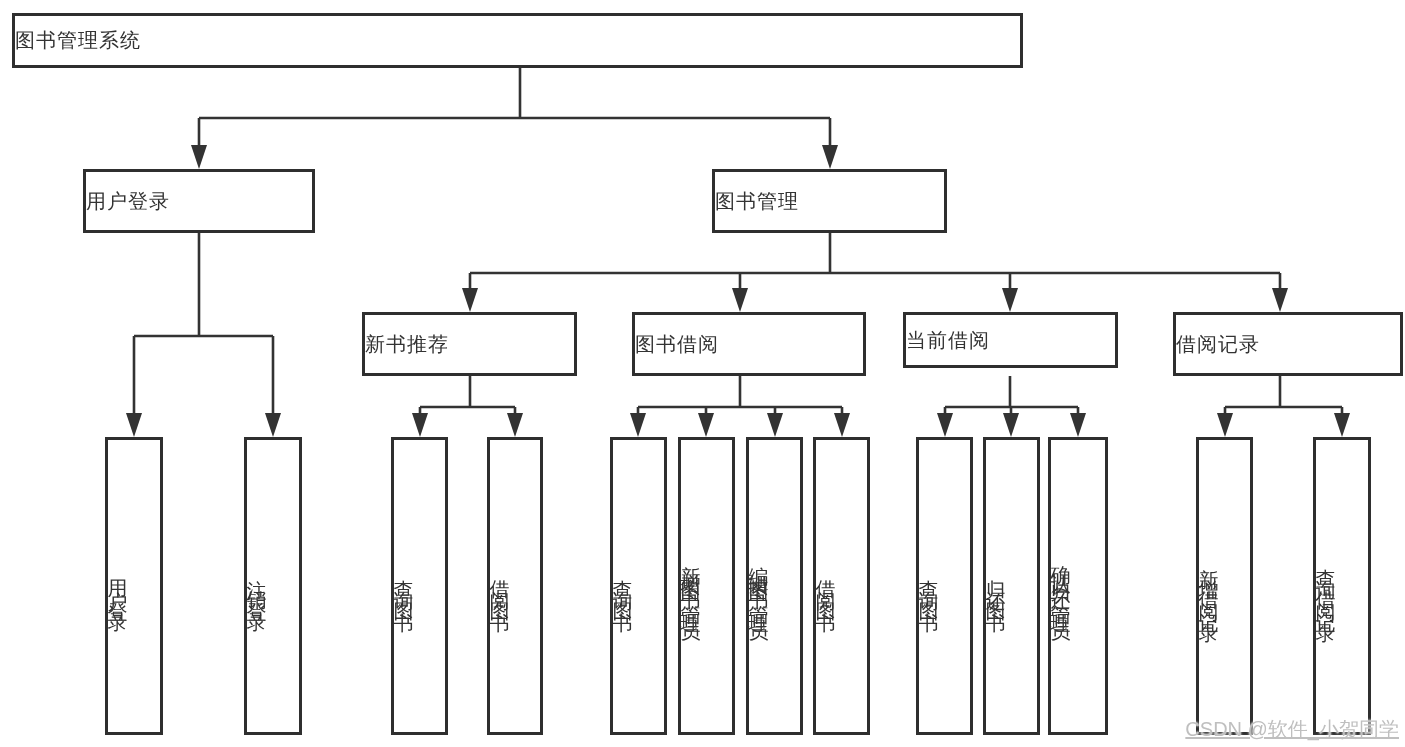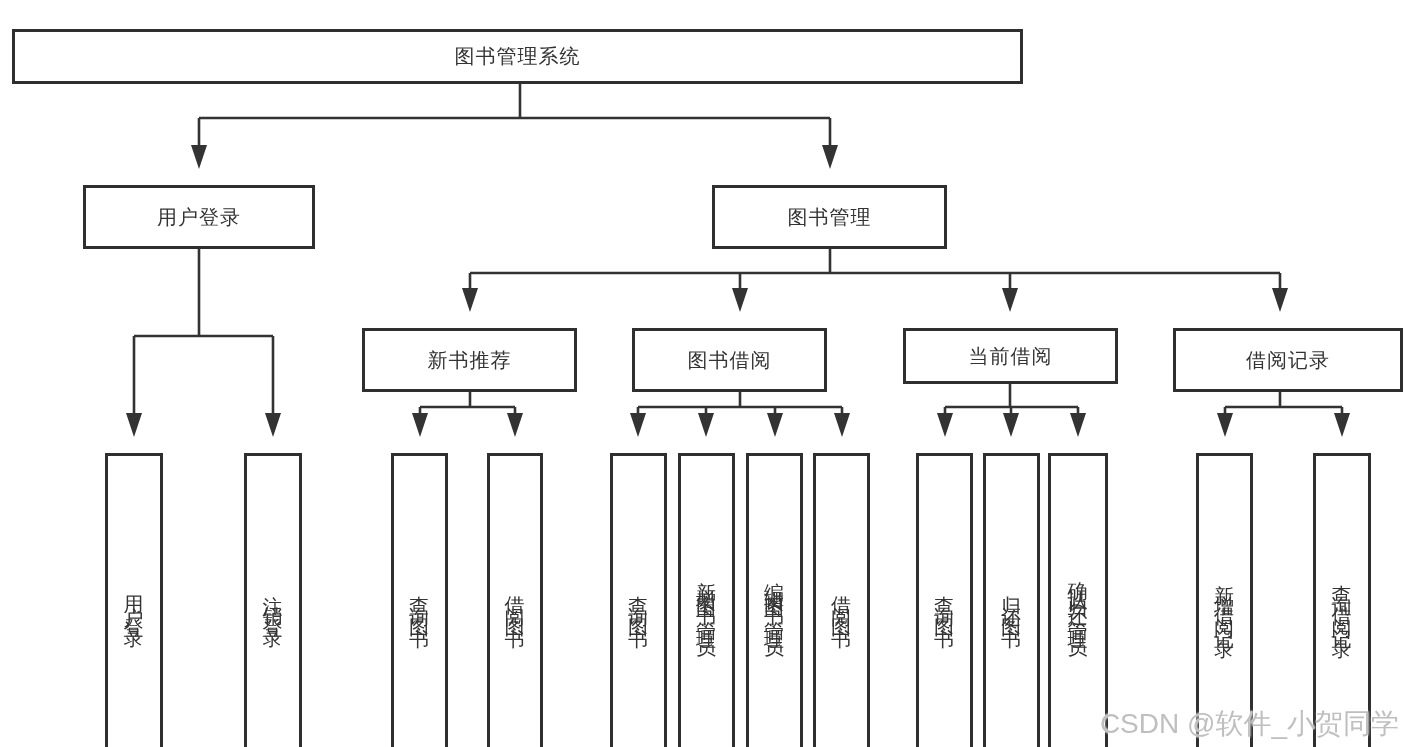--- a/index.html
+++ b/index.html
@@ -19,41 +19,41 @@
     background:var(--bg-color);
     overflow:hidden;
   }
   .connectors{position:absolute;left:0;top:0;width:1405px;height:747px;}
   .cline{stroke:var(--line-color);stroke-width:2.6;fill:none;}
   .arrow{fill:var(--line-color);stroke:none;}
   .node{
     position:absolute;
     background:var(--box-bg);
     border:3px solid var(--border-color);
-    display:flex;align-items:center;justify-content:center;
+    display:flex;align-items:center;
     color:var(--text-color);
     font-size:20px;
     letter-spacing:1px;
     text-align:center;
-    margin-top:16px;
   }
   .node.v span{
     writing-mode:vertical-rl;
     letter-spacing:11px;
     line-height:1;
     white-space:nowrap;
   }
   .node.v.long span{letter-spacing:8px;}
   .watermark{
     position:absolute;
     right:6px;bottom:4px;
-    font-size:28px;
+    font-size:20px;
     color:var(--watermark-color);
     text-shadow:0 0 3px #ffffff, 0 0 2px #ffffff;
     white-space:nowrap;
+    text-decoration:underline;
   }
 </style>
 </head>
 <body>
 
 <div class="canvas">
 
   <svg class="connectors" viewBox="0 0 1405 747" xmlns="http://www.w3.org/2000/svg">
 
     <path class="cline" d="M520 68 V118 M199 118 H830 M199 118 V153 M830 118 V153"></path>
@@ -97,21 +97,21 @@
   <div class="node" style="left:83px;top:169px;width:232px;height:64px">
     <span>用户登录</span>
   </div>
   <div class="node" style="left:362px;top:312px;width:215px;height:64px">
     <span>新书推荐</span>
   </div>
 
   <div class="node" style="left:712px;top:169px;width:235px;height:64px">
     <span>图书管理</span>
   </div>
-  <div class="node" style="left:632px;top:312px;width:195px;height:64px">
+  <div class="node" style="left:632px;top:312px;width:234px;height:64px">
     <span>图书借阅</span>
   </div>
   <div class="node" style="left:903px;top:312px;width:215px;height:56px">
     <span>当前借阅</span>
   </div>
   <div class="node" style="left:1173px;top:312px;width:230px;height:64px">
     <span>借阅记录</span>
   </div>
 
   <div class="node v" style="left:105px;top:437px;width:58px;height:298px">

